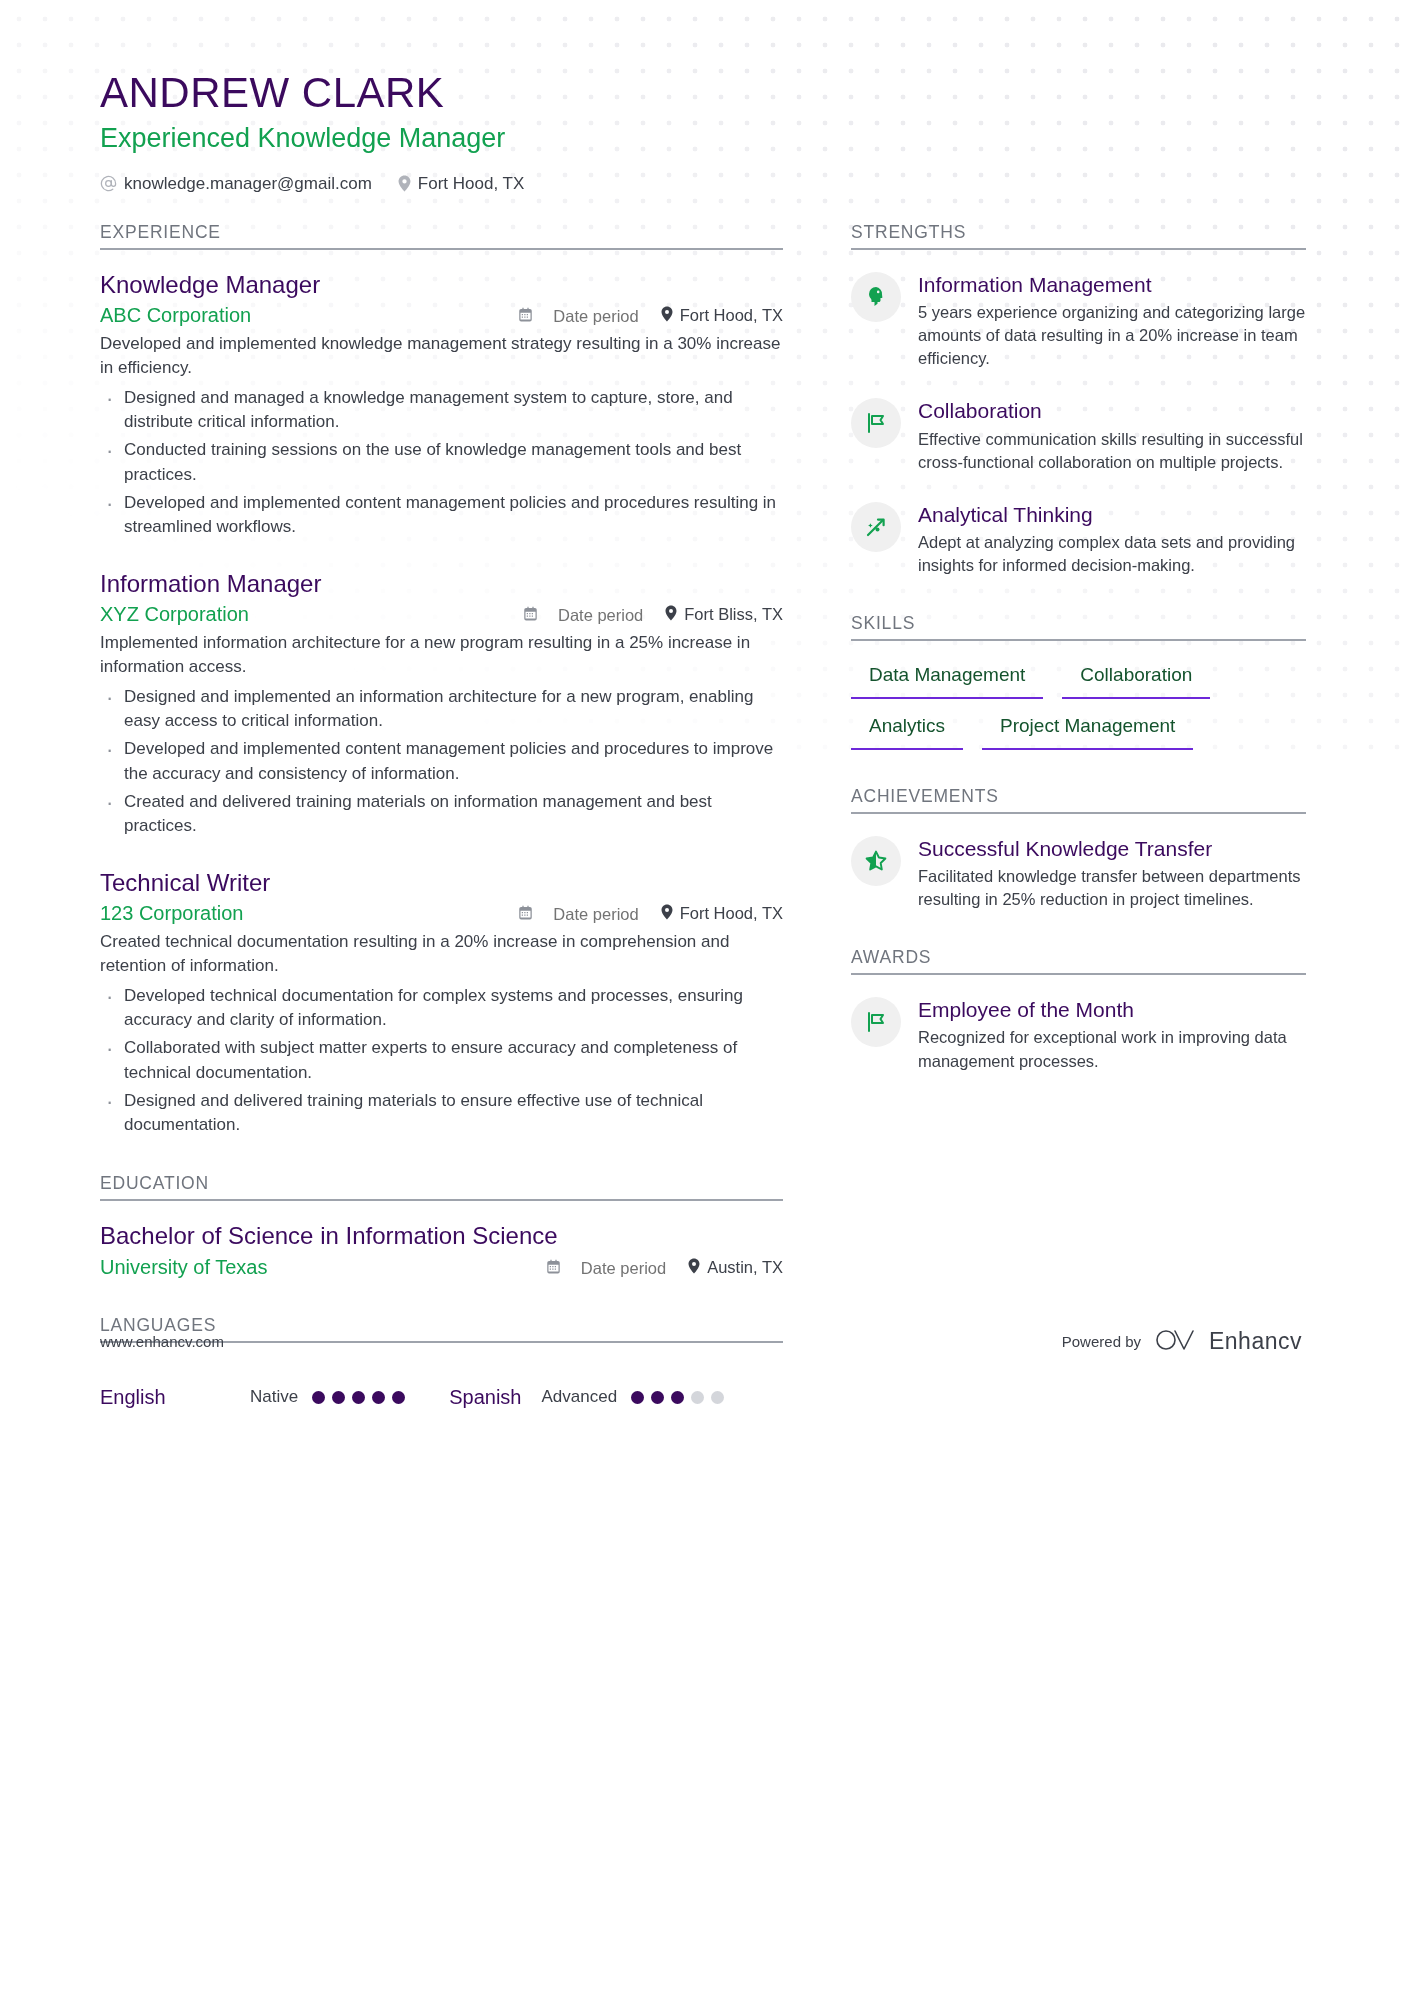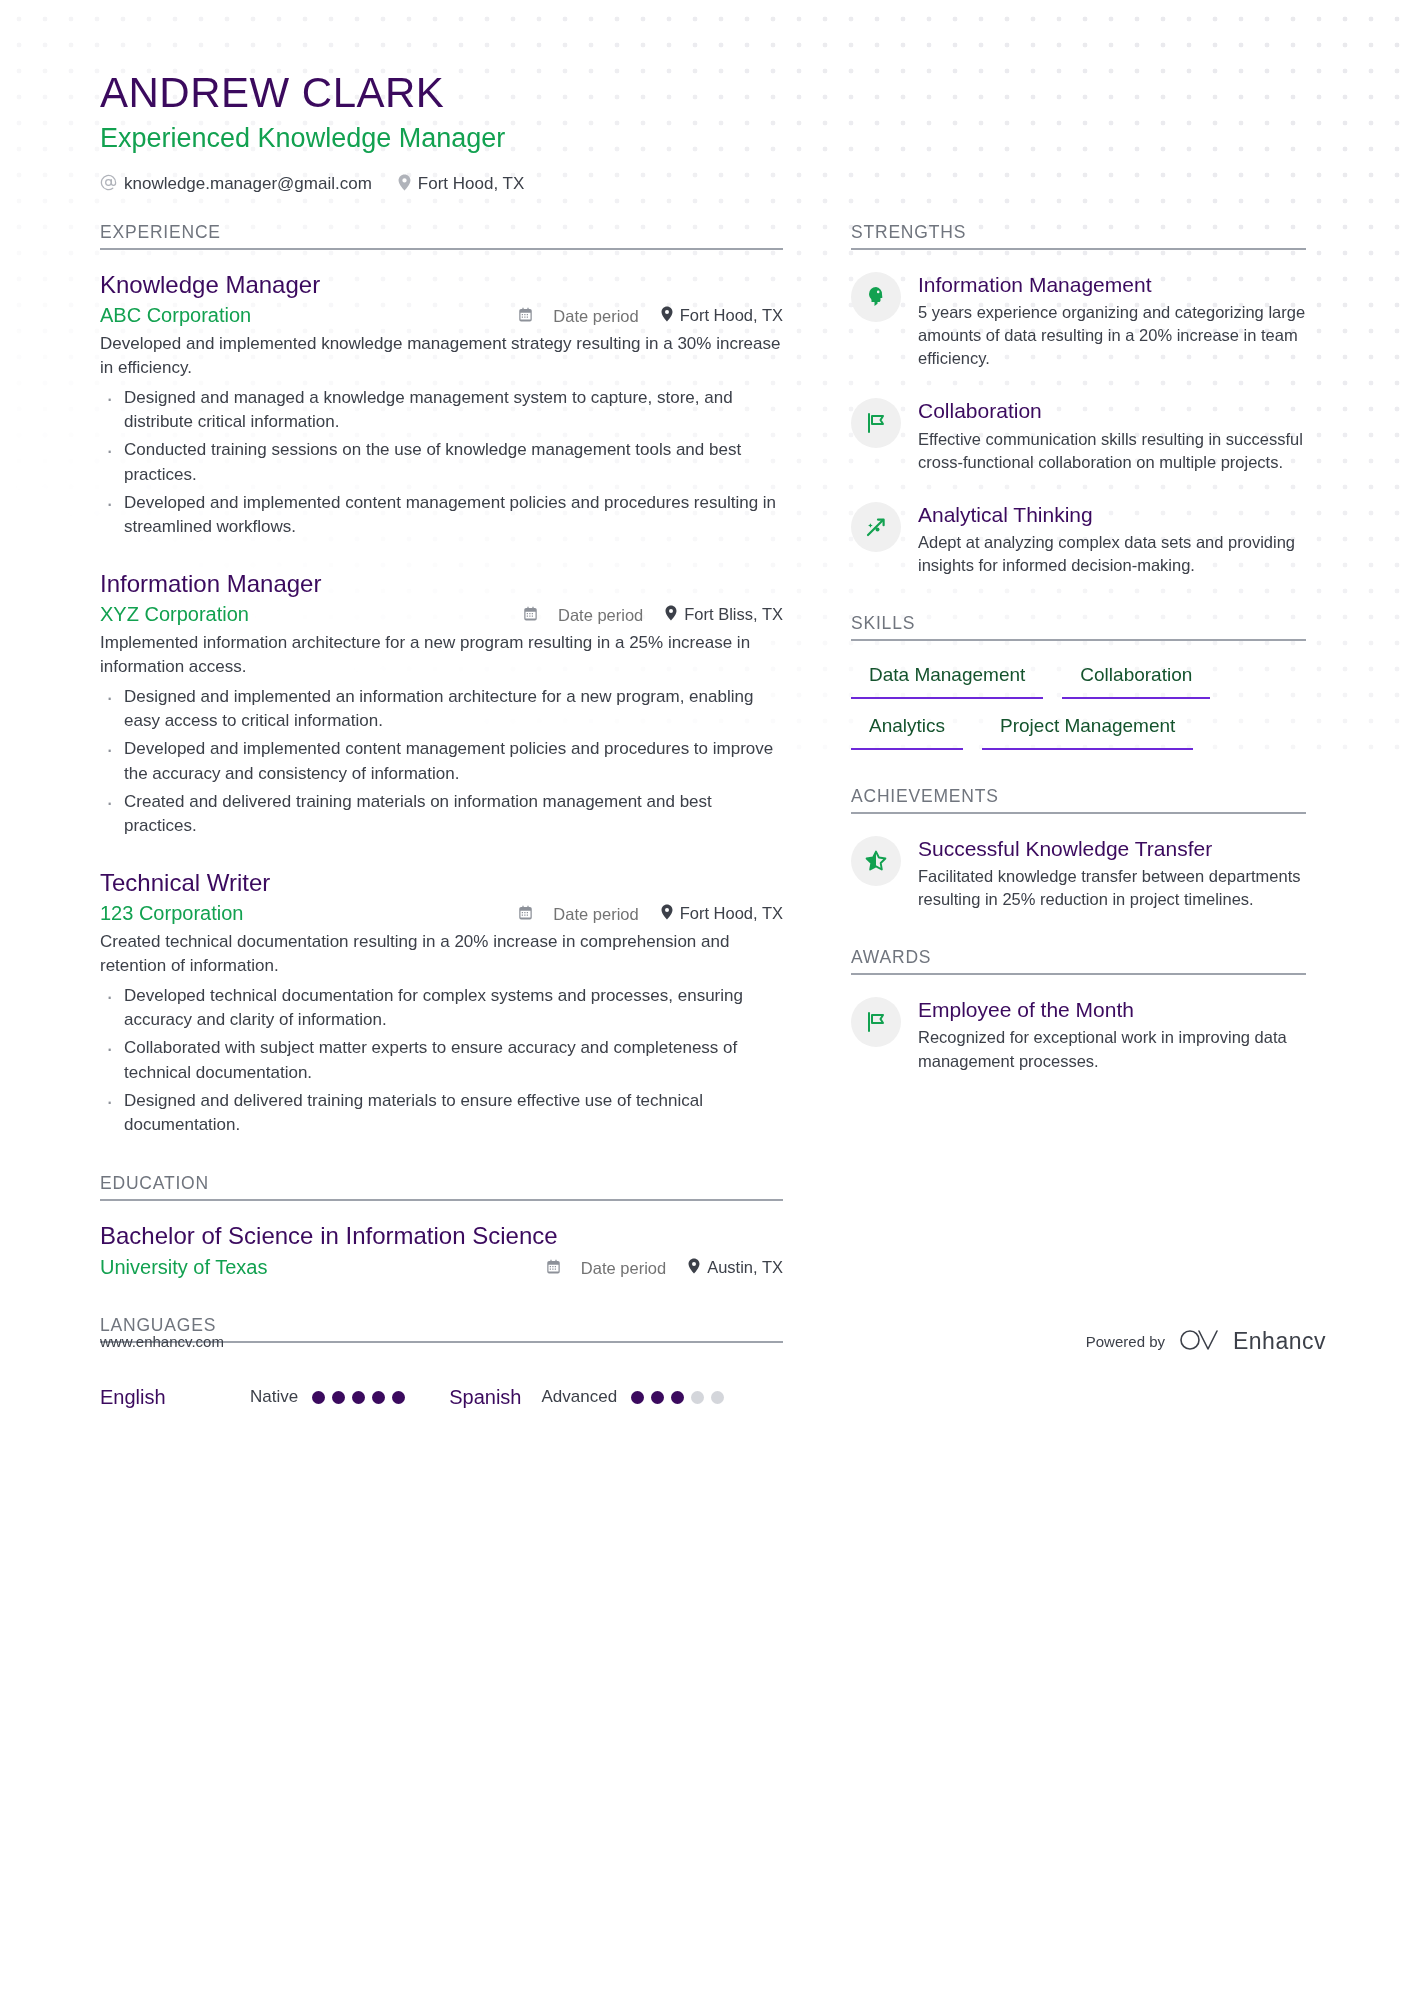--- a/index.html
+++ b/index.html
@@ -53,21 +53,21 @@
   }
 
   .contact-row {
     display: flex;
     align-items: center;
     gap: 26px;
     margin-top: 18px;
     font-size: 17px;
     color: #3c4049;
   }
-  .contact-item { display: flex; gap: 7px; }
+  .contact-item { display: flex; align-items: center; gap: 7px; }
   .contact-item svg { display: block; }
 
   
   .columns {
     display: flex;
     padding: 28px 100px 0 100px;
     gap: 68px;
     align-items: flex-start;
   }
   .col-left  { width: 683px; flex: 0 0 683px; }
@@ -193,21 +193,21 @@
     border-bottom: 2px solid #6d28d9;
     line-height: 1.3;
     white-space: nowrap;
   }
 
   
   .footer {
     position: absolute;
     bottom: 58px;
     left: 100px;
-    right: 84px;
+    right: 108px;
     display: flex;
     align-items: center;
     justify-content: space-between;
   }
   .footer-url { font-size: 15px; color: #3c4049; }
   .footer-brand { display: flex; align-items: center; gap: 13px; }
   .footer-powered { font-size: 15px; color: #3c4049; }
   .footer-logo-text { font-size: 23px; color: #3c4049; letter-spacing: 0.5px; }
 </style>
 </head>

